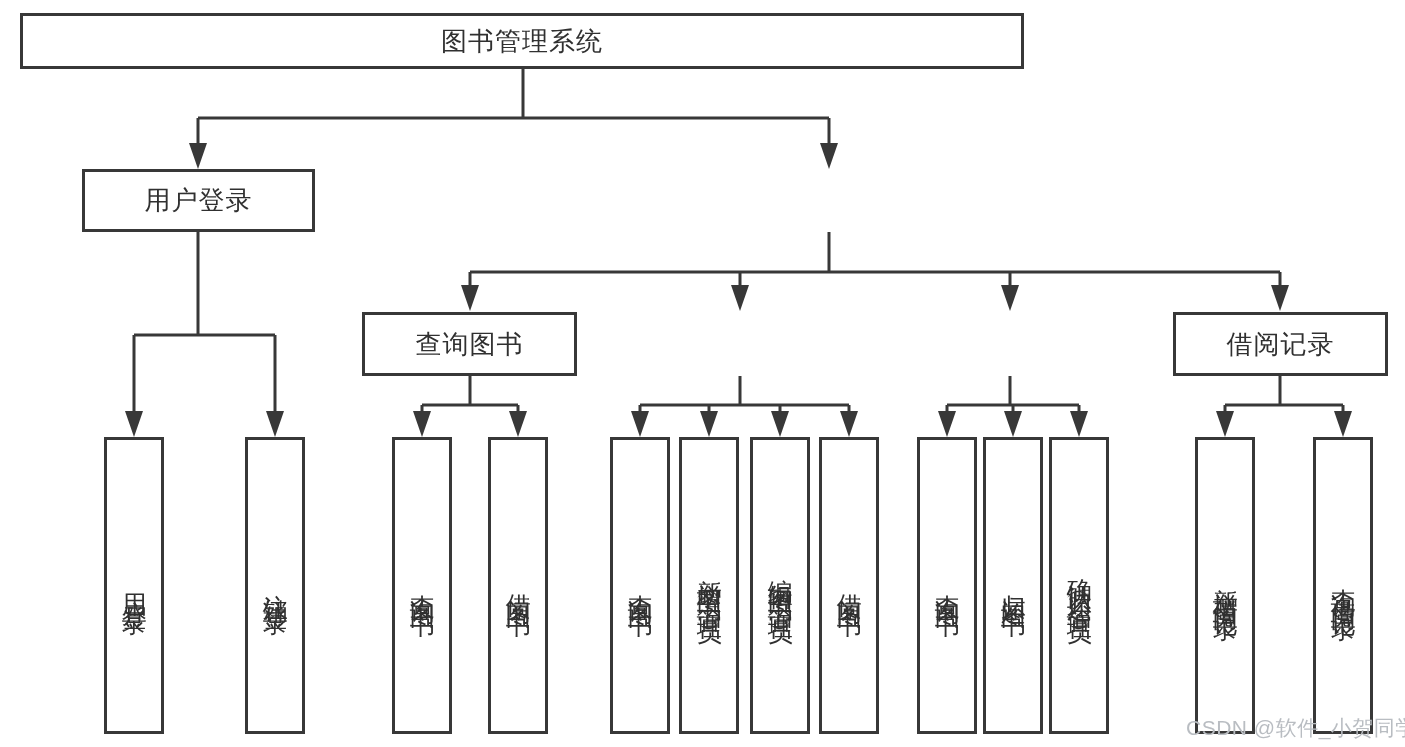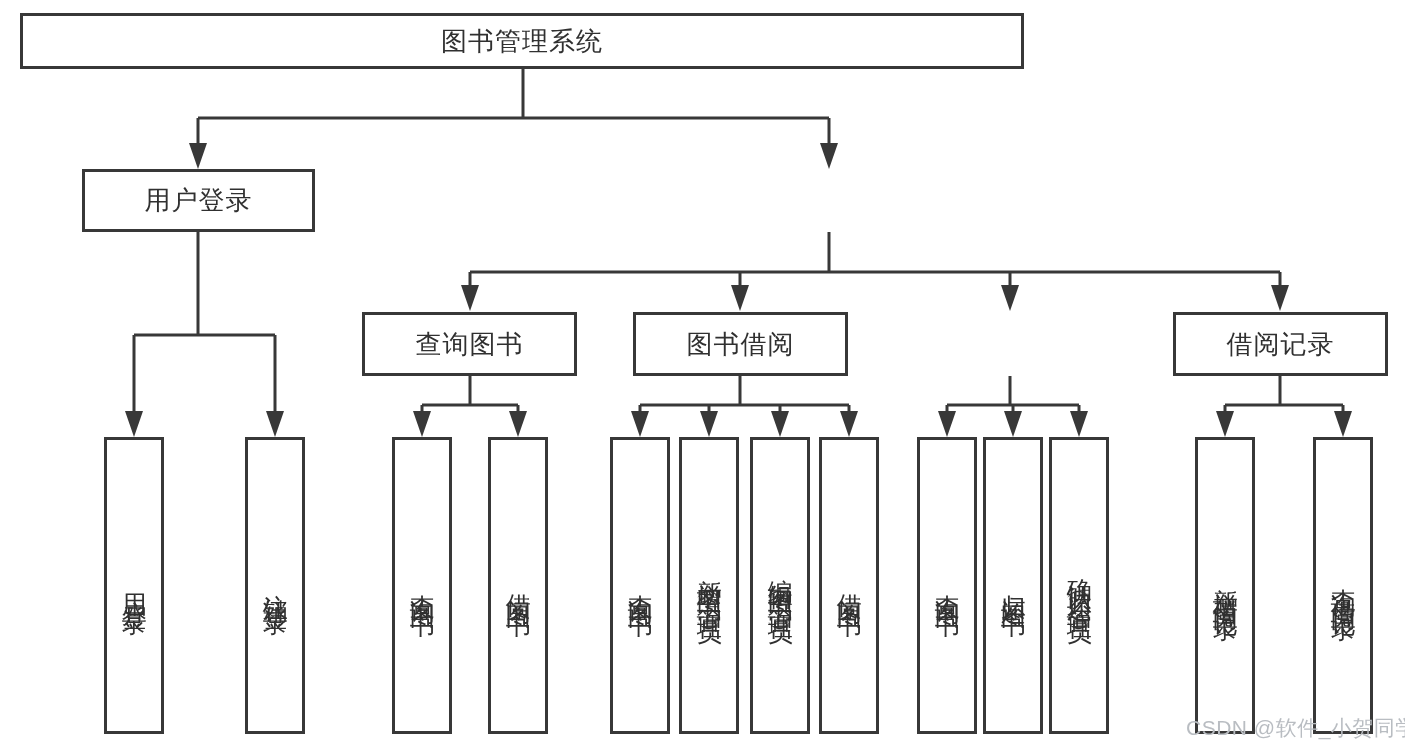--- a/index.html
+++ b/index.html
@@ -125,23 +125,20 @@
     <span class="label">图书管理系统</span>
   </div>
 
   <div class="box l1-user">
     <span class="label">用户登录</span>
   </div>
 
   <div class="box l2 l2-newbooks">
     <span class="label">查询图书</span>
   </div>
-  <div class="box l2 l2-borrow">
-    <span class="label">图书借阅</span>
-  </div>
   <div class="box l2 l2-records">
     <span class="label">借阅记录</span>
   </div>
 
   <div class="box leaf leaf-a">
     <span class="label">用户登录</span>
   </div>
   <div class="box leaf leaf-b">
     <span class="label">注销登录</span>
   </div>

